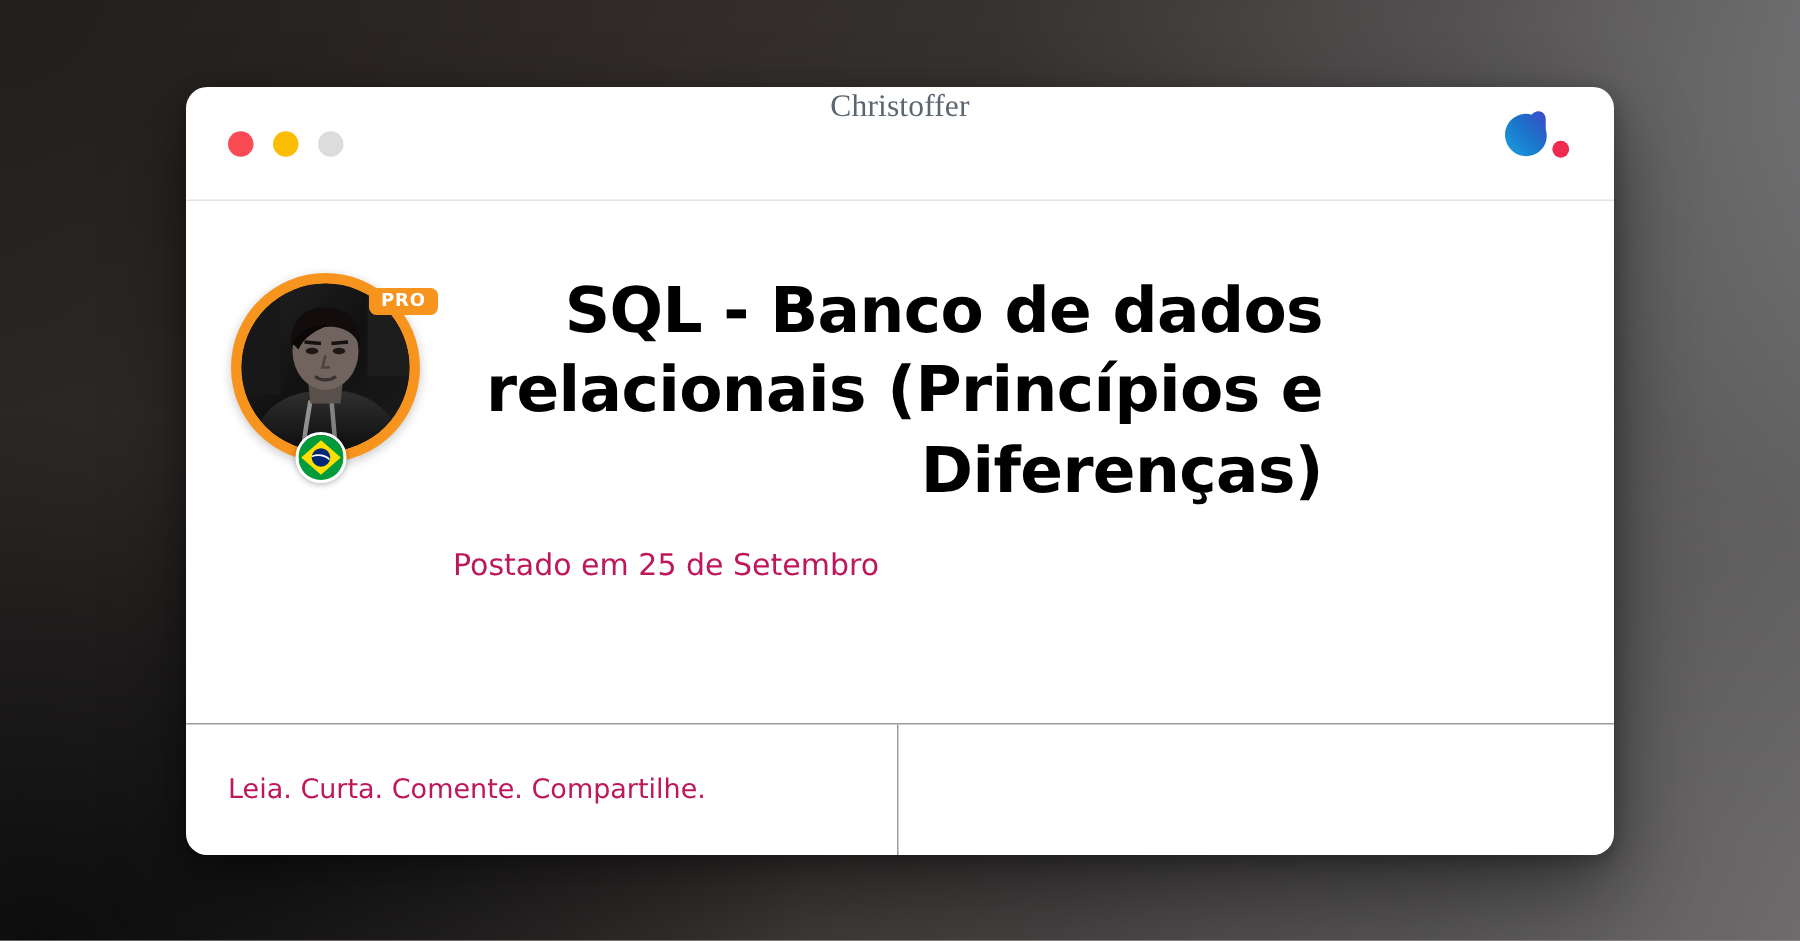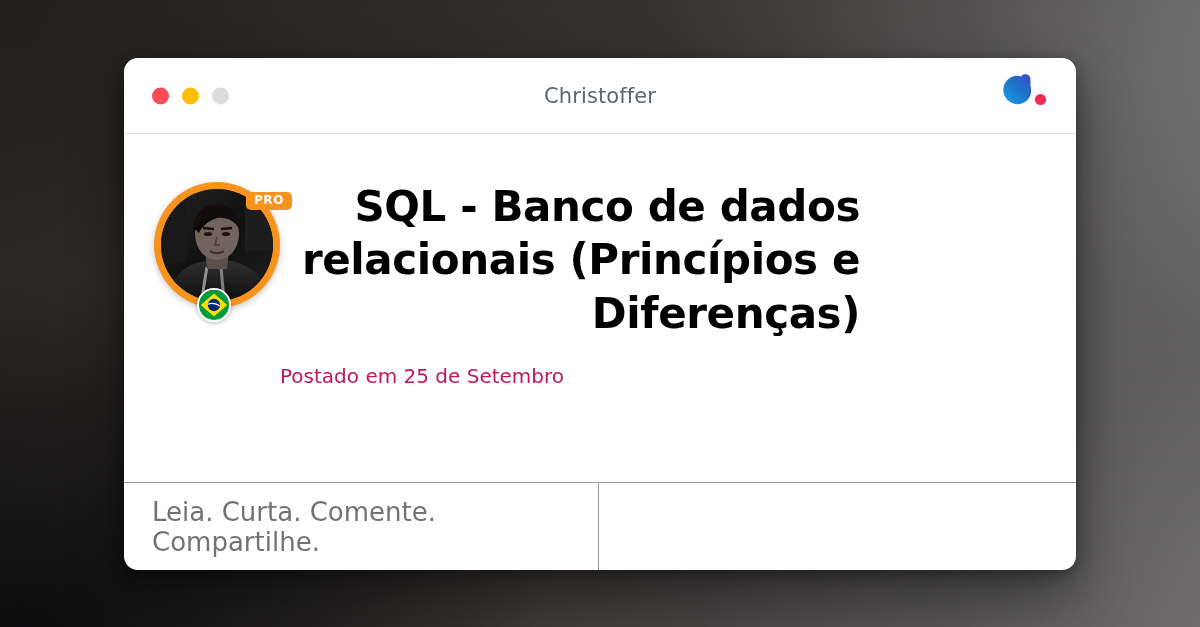--- a/index.html
+++ b/index.html
@@ -48,21 +48,22 @@
     flex-direction: column;
   }
 
   
   #titlebar {
     position: relative;
     height: 76px;
     flex: 0 0 76px;
     border-bottom: 1px solid #e3e3e6;
     display: flex;
-    align-items: center;
+    align-items: flex-start;
+    font-family: Liberation Serif, serif;
   }
 
   #traffic-lights {
     position: absolute;
     left: 28px;
     top: 50%;
     transform: translateY(-50%);
     display: flex;
     gap: 13px;
   }
@@ -92,20 +93,21 @@
     width: 58px;
     height: 46px;
   }
 
   
   #content {
     flex: 1 1 auto;
     position: relative;
     padding: 44px 34px 0 30px;
     display: flex;
+    gap: 22px;
   }
 
   
   #avatar-block {
     position: relative;
     flex: 0 0 126px;
     width: 126px;
     height: 126px;
     margin-top: 4px;
   }
@@ -196,22 +198,22 @@
 
   #footer-left {
     flex: 0 0 475px;
     display: flex;
     align-items: center;
     padding-left: 28px;
     border-right: 1px solid #9c9ca0;
   }
 
   #footer-tagline {
-    font-size: 26px;
-    color: #737373;
+    font-size: 18px;
+    color: #be185d;
     font-weight: 400;
   }
 
   #footer-right {
     flex: 1 1 auto;
   }
 </style>
 </head>
 <body>
 

